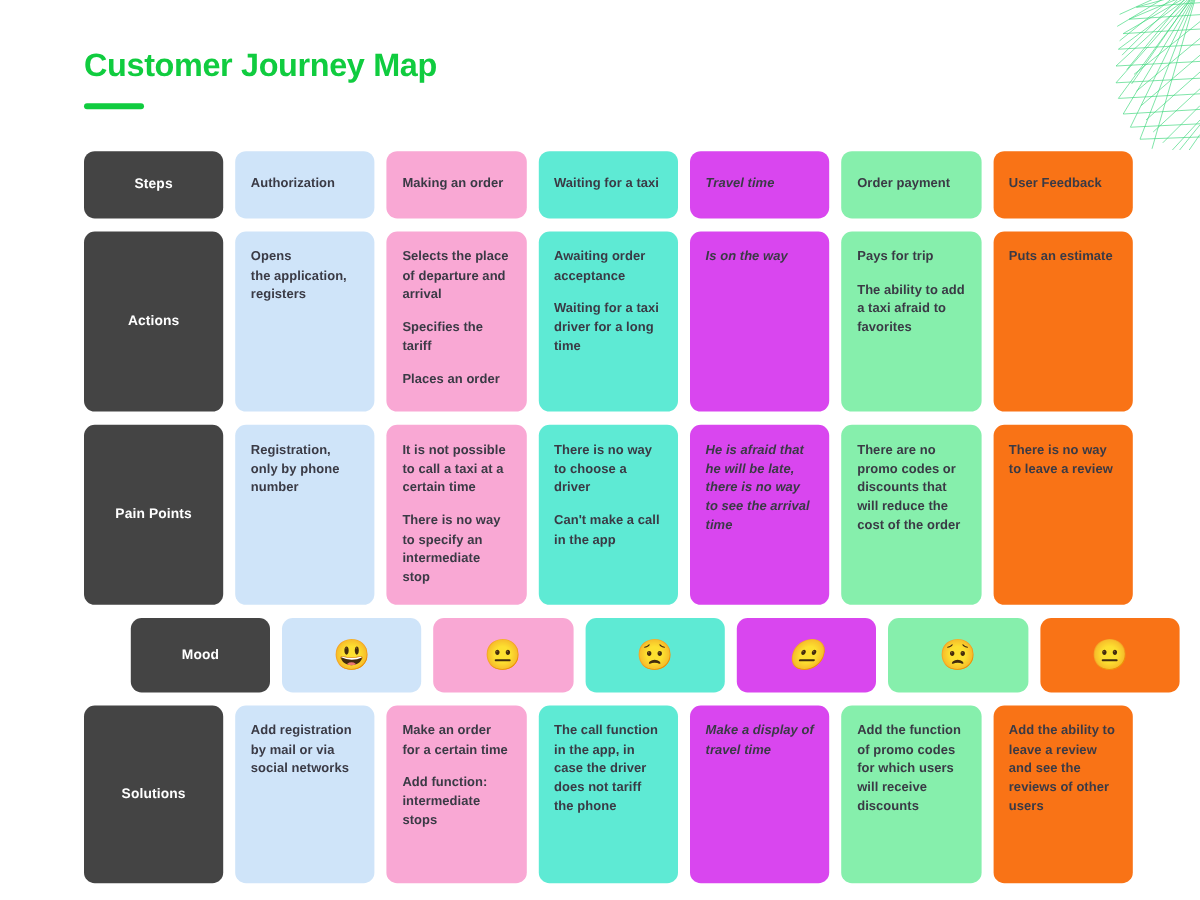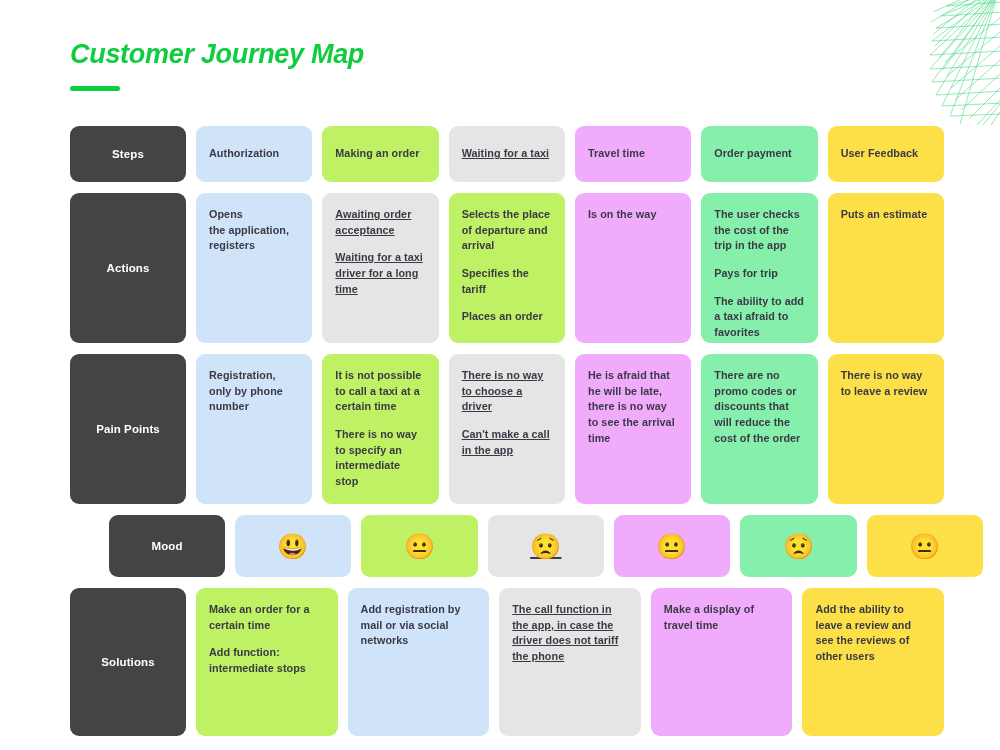--- a/index.html
+++ b/index.html
@@ -36,21 +36,20 @@
     position: absolute;
     left: 70px;
     top: 40px;
   }
   #page-title {
     font-size: 27px;
     font-weight: bold;
     letter-spacing: -0.3px;
     color: #10cc3f;
     line-height: 1.1;
-    font-style: italic;
   }
   #title-rule {
     margin-top: 16px;
     width: 50px;
     height: 5px;
     border-radius: 3px;
     background: #10cc3f;
   }
 
   
@@ -121,25 +120,25 @@
 
   
   .row-header  { height: 56px; }
   .row-actions { height: 150px; }
   .row-pain    { height: 150px; }
   .row-mood    { height: 62px; margin-left: 39px; }
   .row-solutions { height: 148px; }
 
   
   .tint-0 { background: #cfe4f9; }
-  .tint-1 { background: #bef264; }
-  .tint-2 { background: #e5e5e5; text-decoration: underline; }
-  .tint-3 { background: #f0abfc; }
+  .tint-1 { background: #f9a8d4; }
+  .tint-2 { background: #5eead4; }
+  .tint-3 { background: #d946ef; font-style: italic; }
   .tint-4 { background: #86efac; }
-  .tint-5 { background: #fde047; }
+  .tint-5 { background: #f97316; }
 </style>
 </head>
 <body>
 
 <div id="page">
 
   <div id="corner-decor">
     <svg width="115" height="125" viewBox="0 0 115 125" xmlns="http://www.w3.org/2000/svg">
       <defs>
         <linearGradient id="burstGrad" x1="0" y1="0" x2="1" y2="1">
@@ -205,34 +204,33 @@
       <div class="cell tint-3">Travel time</div>
       <div class="cell tint-4">Order payment</div>
       <div class="cell tint-5">User Feedback</div>
     </div>
 
     <div class="grid-row row-actions">
       <div class="row-label">Actions</div>
       <div class="cell tint-0">
           <p>Opens<br>the application,<br>registers</p>
         </div>
-      <div class="cell tint-2">
-          <p>Awaiting order acceptance</p>
-          <p>Waiting for a taxi driver for a long time</p>
-        </div>
       <div class="cell tint-1">
           <p>Selects the place of departure and arrival</p>
           <p>Specifies the tariff</p>
           <p>Places an order</p>
         </div>
+      <div class="cell tint-2">
+          <p>Awaiting order acceptance</p>
+          <p>Waiting for a taxi driver for a long time</p>
+        </div>
       <div class="cell tint-3">
           <p>Is on the way</p>
         </div>
       <div class="cell tint-4">
-          <p>The user checks the cost of the trip in the app</p>
           <p>Pays for trip</p>
           <p>The ability to add a taxi afraid to favorites</p>
         </div>
       <div class="cell tint-5">
           <p>Puts an estimate</p>
         </div>
     </div>
 
     <div class="grid-row row-pain">
       <div class="row-label">Pain Points</div>
@@ -275,32 +273,35 @@
       <div class="cell tint-4">
         <span class="mood-emoji">😟</span>
       </div>
       <div class="cell tint-5">
         <span class="mood-emoji">😐</span>
       </div>
     </div>
 
     <div class="grid-row row-solutions">
       <div class="row-label">Solutions</div>
+      <div class="cell tint-0">
+          <p>Add registration by mail or via social networks</p>
+        </div>
       <div class="cell tint-1">
           <p>Make an order for a certain time</p>
           <p>Add function: intermediate stops</p>
         </div>
-      <div class="cell tint-0">
-          <p>Add registration by mail or via social networks</p>
-        </div>
       <div class="cell tint-2">
           <p>The call function in the app, in case the driver does not tariff the phone</p>
         </div>
       <div class="cell tint-3">
           <p>Make a display of travel time</p>
         </div>
+      <div class="cell tint-4">
+          <p>Add the function of promo codes for which users will receive discounts</p>
+        </div>
       <div class="cell tint-5">
           <p>Add the ability to leave a review and see the reviews of other users</p>
         </div>
     </div>
 
   </div>
 </div>
 
 </body></html>

